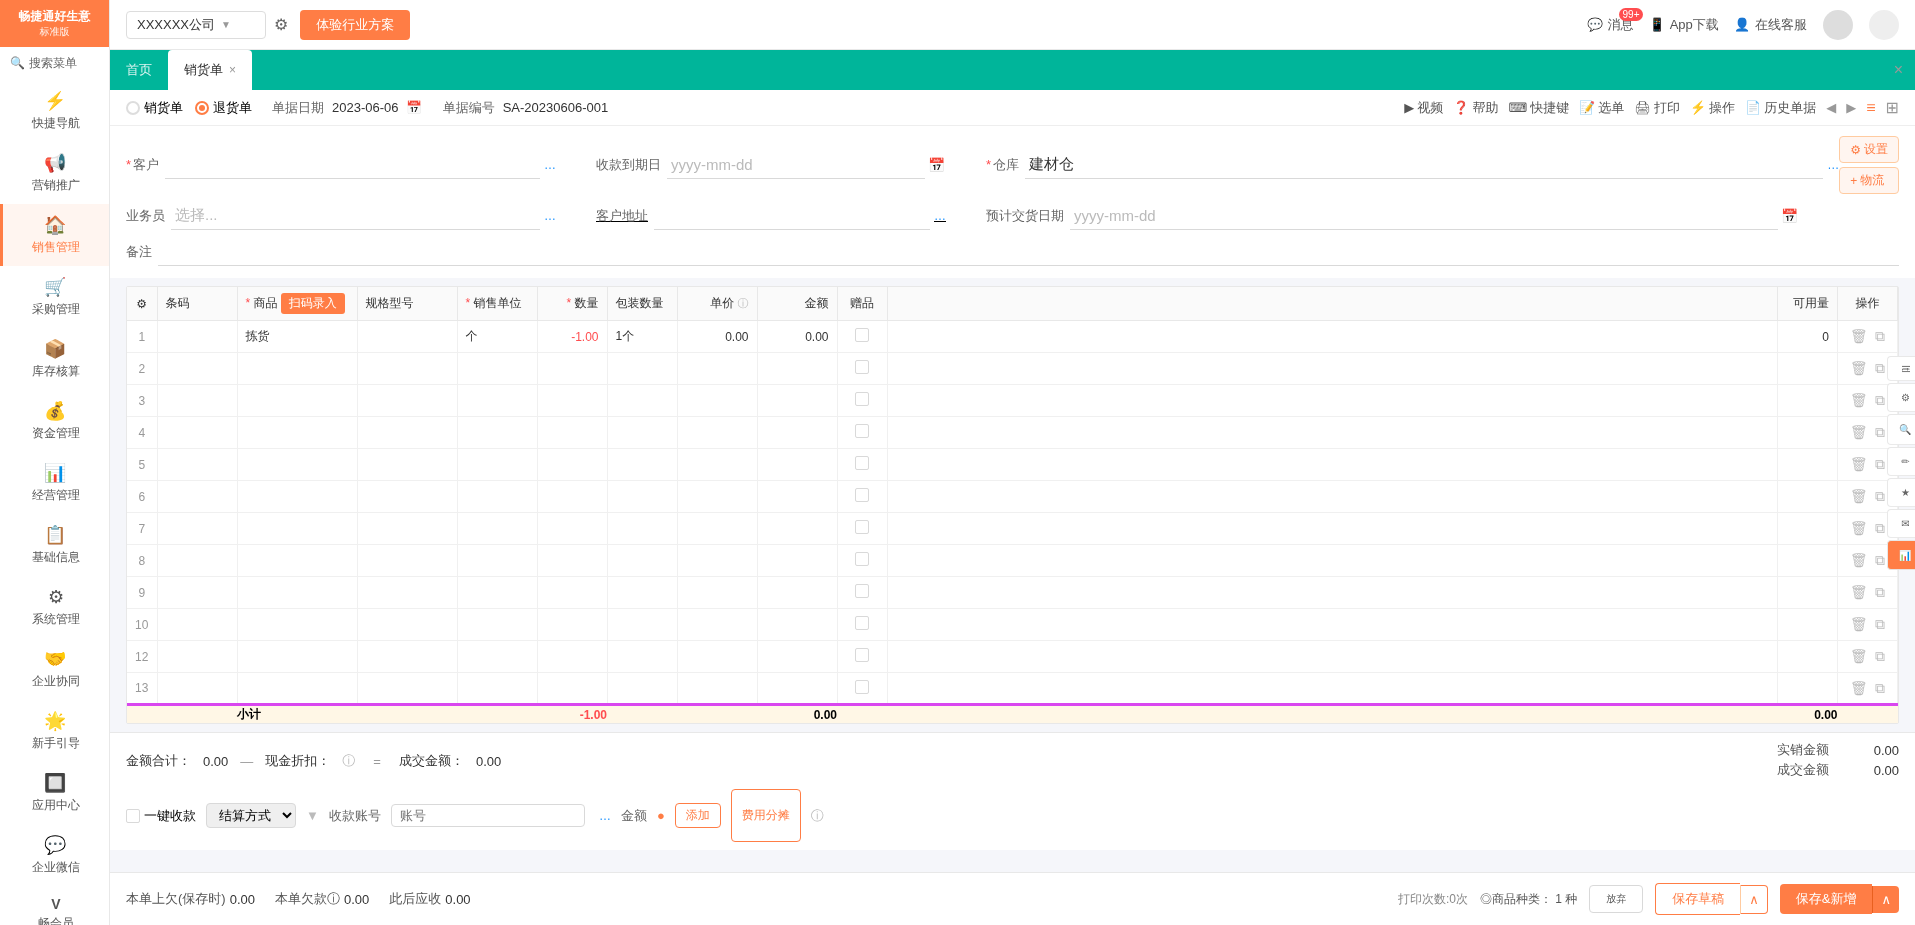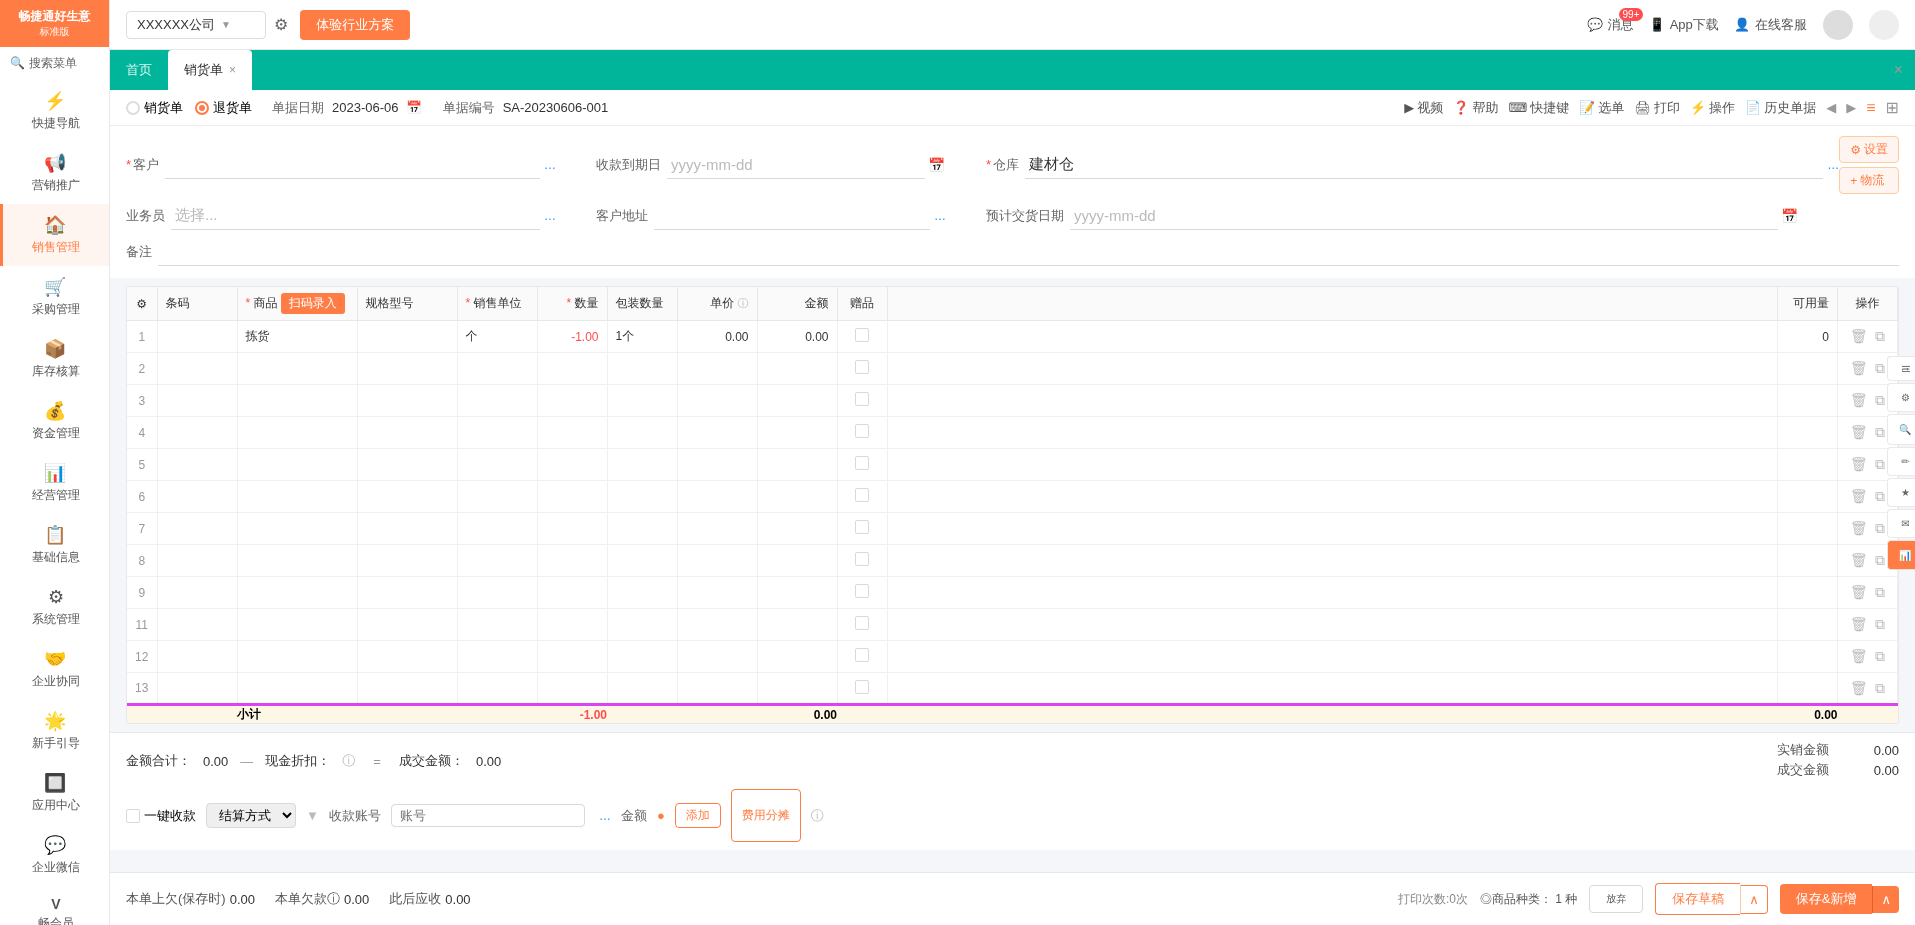--- a/index.html
+++ b/index.html
@@ -333,21 +333,21 @@
 
       <div class="fields-row">
         <div class="field-group" style="flex:1; max-width:430px;">
           <span class="field-label">业务员</span>
           <div class="field-value placeholder">
             <span>选择...</span>
           </div>
           <span class="field-dots">…</span>
         </div>
         <div style="width:40px;"></div>
-        <div class="field-group" style="flex:1; max-width:350px;">
+        <div class="field-group" style="flex:1; max-width:350px;text-decoration:underline;">
           <span class="field-label">客户地址</span>
           <div class="field-value"></div>
           <span class="field-dots">…</span>
         </div>
         <div style="width:40px;"></div>
         <div class="field-group" style="flex:1; padding-right:100px;">
           <span class="field-label">预计交货日期</span>
           <div class="field-value placeholder">
             <span>yyyy-mm-dd</span>
           </div>
@@ -540,21 +540,21 @@
       <td class="col-amount"></td>
       <td class="col-gift"><span class="checkbox-sq"></span></td>
       <td style="min-width:200px;"></td>
       <td class="col-avail"></td>
       <td class="col-ops">
         <span class="op-icon">🗑</span>
         <span class="op-icon">⧉</span>
       </td>
     </tr>
             <tr>
-      <td class="row-num">11</td>
+      <td class="row-num">10</td>
       <td class="col-barcode"></td>
       <td class="col-product"></td>
       <td class="col-spec"></td>
       <td class="col-unit"></td>
       <td class="col-qty "></td>
       <td class="col-pkgqty"></td>
       <td class="col-unitprice"></td>
       <td class="col-amount"></td>
       <td class="col-gift"><span class="checkbox-sq"></span></td>
       <td style="min-width:200px;"></td>

